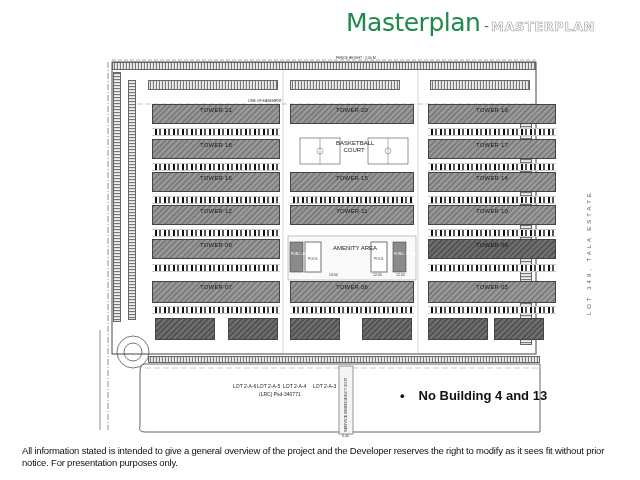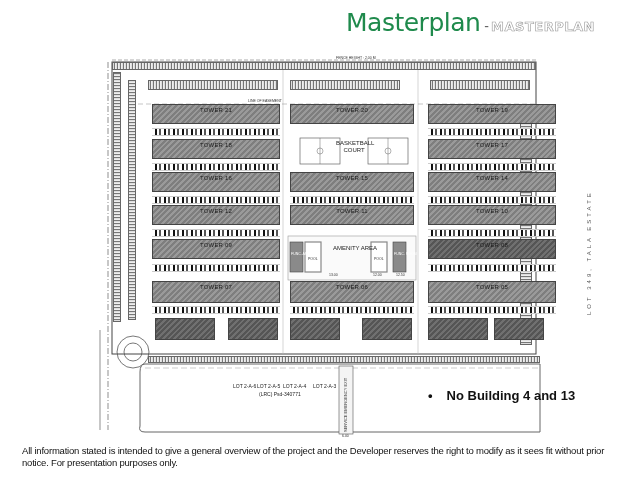--- a/index.html
+++ b/index.html
@@ -28,21 +28,21 @@
 
   .parking { position: absolute; background: repeating-linear-gradient(90deg, #ddd 0 1px, #777 1px 2px, #eee 2px 3px); border: 1px solid #666; }
   .parking-v { position: absolute; background: repeating-linear-gradient(0deg, #ddd 0 1px, #777 1px 2px, #eee 2px 3px); border: 1px solid #666; }
 
   .court-label, .amenity-label { position: absolute; font-size: 6px; color: #222; text-align: center; line-height: 7px; }
   .small-label { position: absolute; font-size: 3.5px; color: #333; }
   .lot-label { position: absolute; font-size: 5px; color: #222; white-space: nowrap; }
   .vert-label { position: absolute; font-size: 6px; color: #555; letter-spacing: 3px; writing-mode: vertical-rl; transform: rotate(180deg); }
   .emergency-label { position: absolute; font-size: 4px; color: #333; writing-mode: vertical-rl; transform: rotate(180deg); }
 
-  .note { position: absolute; left: 400px; top: 388px; font-family: "Liberation Sans", sans-serif; font-size: 13px; font-weight: bold; color: #111; margin-left: 28px; }
+  .note { position: absolute; left: 400px; top: 388px; font-family: "Liberation Sans", sans-serif; font-size: 13px; font-weight: bold; color: #111; }
   .note .bullet { margin-right: 14px; }
 
   .disclaimer { position: absolute; left: 22px; top: 445px; width: 610px; font-family: "Liberation Sans", sans-serif; font-size: 9.5px; line-height: 12px; color: #111; letter-spacing: -0.2px; }
 </style>
 </head>
 <body>
 
 <div class="title-wrap">
   <span class="title-main">Masterplan</span><span class="title-dash">-</span><span class="title-sub">MASTERPLAN</span>
 </div>

